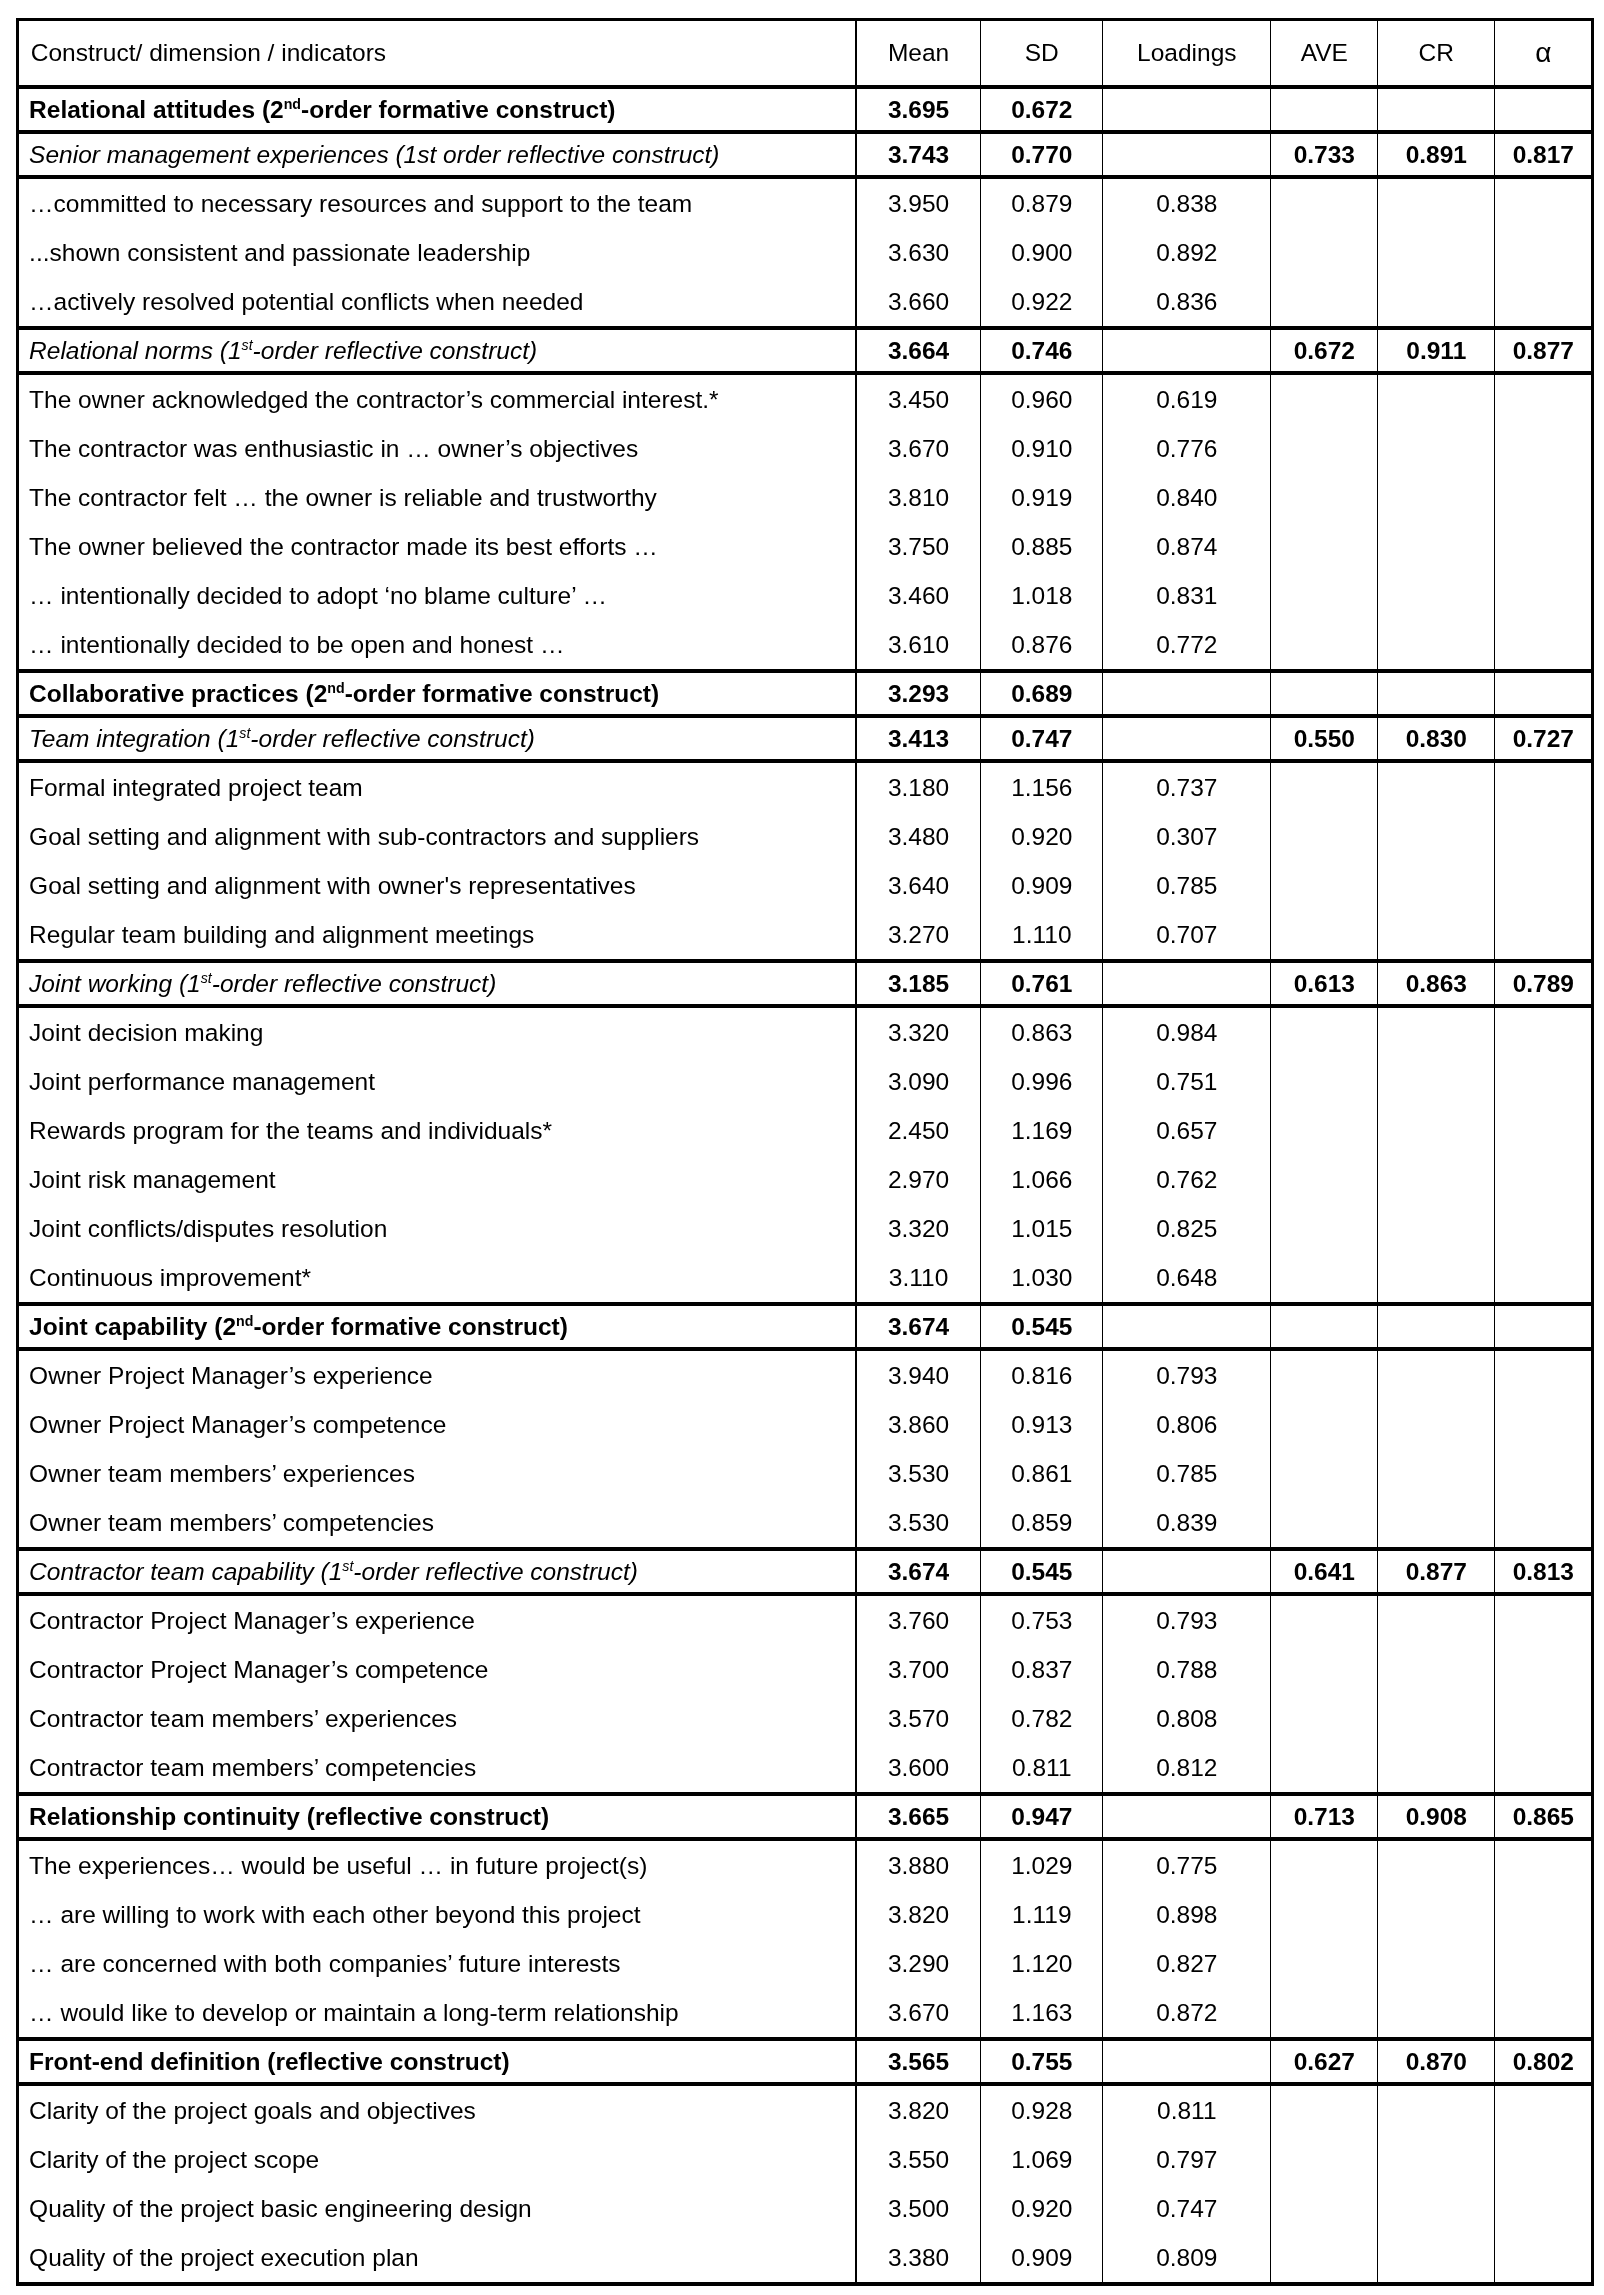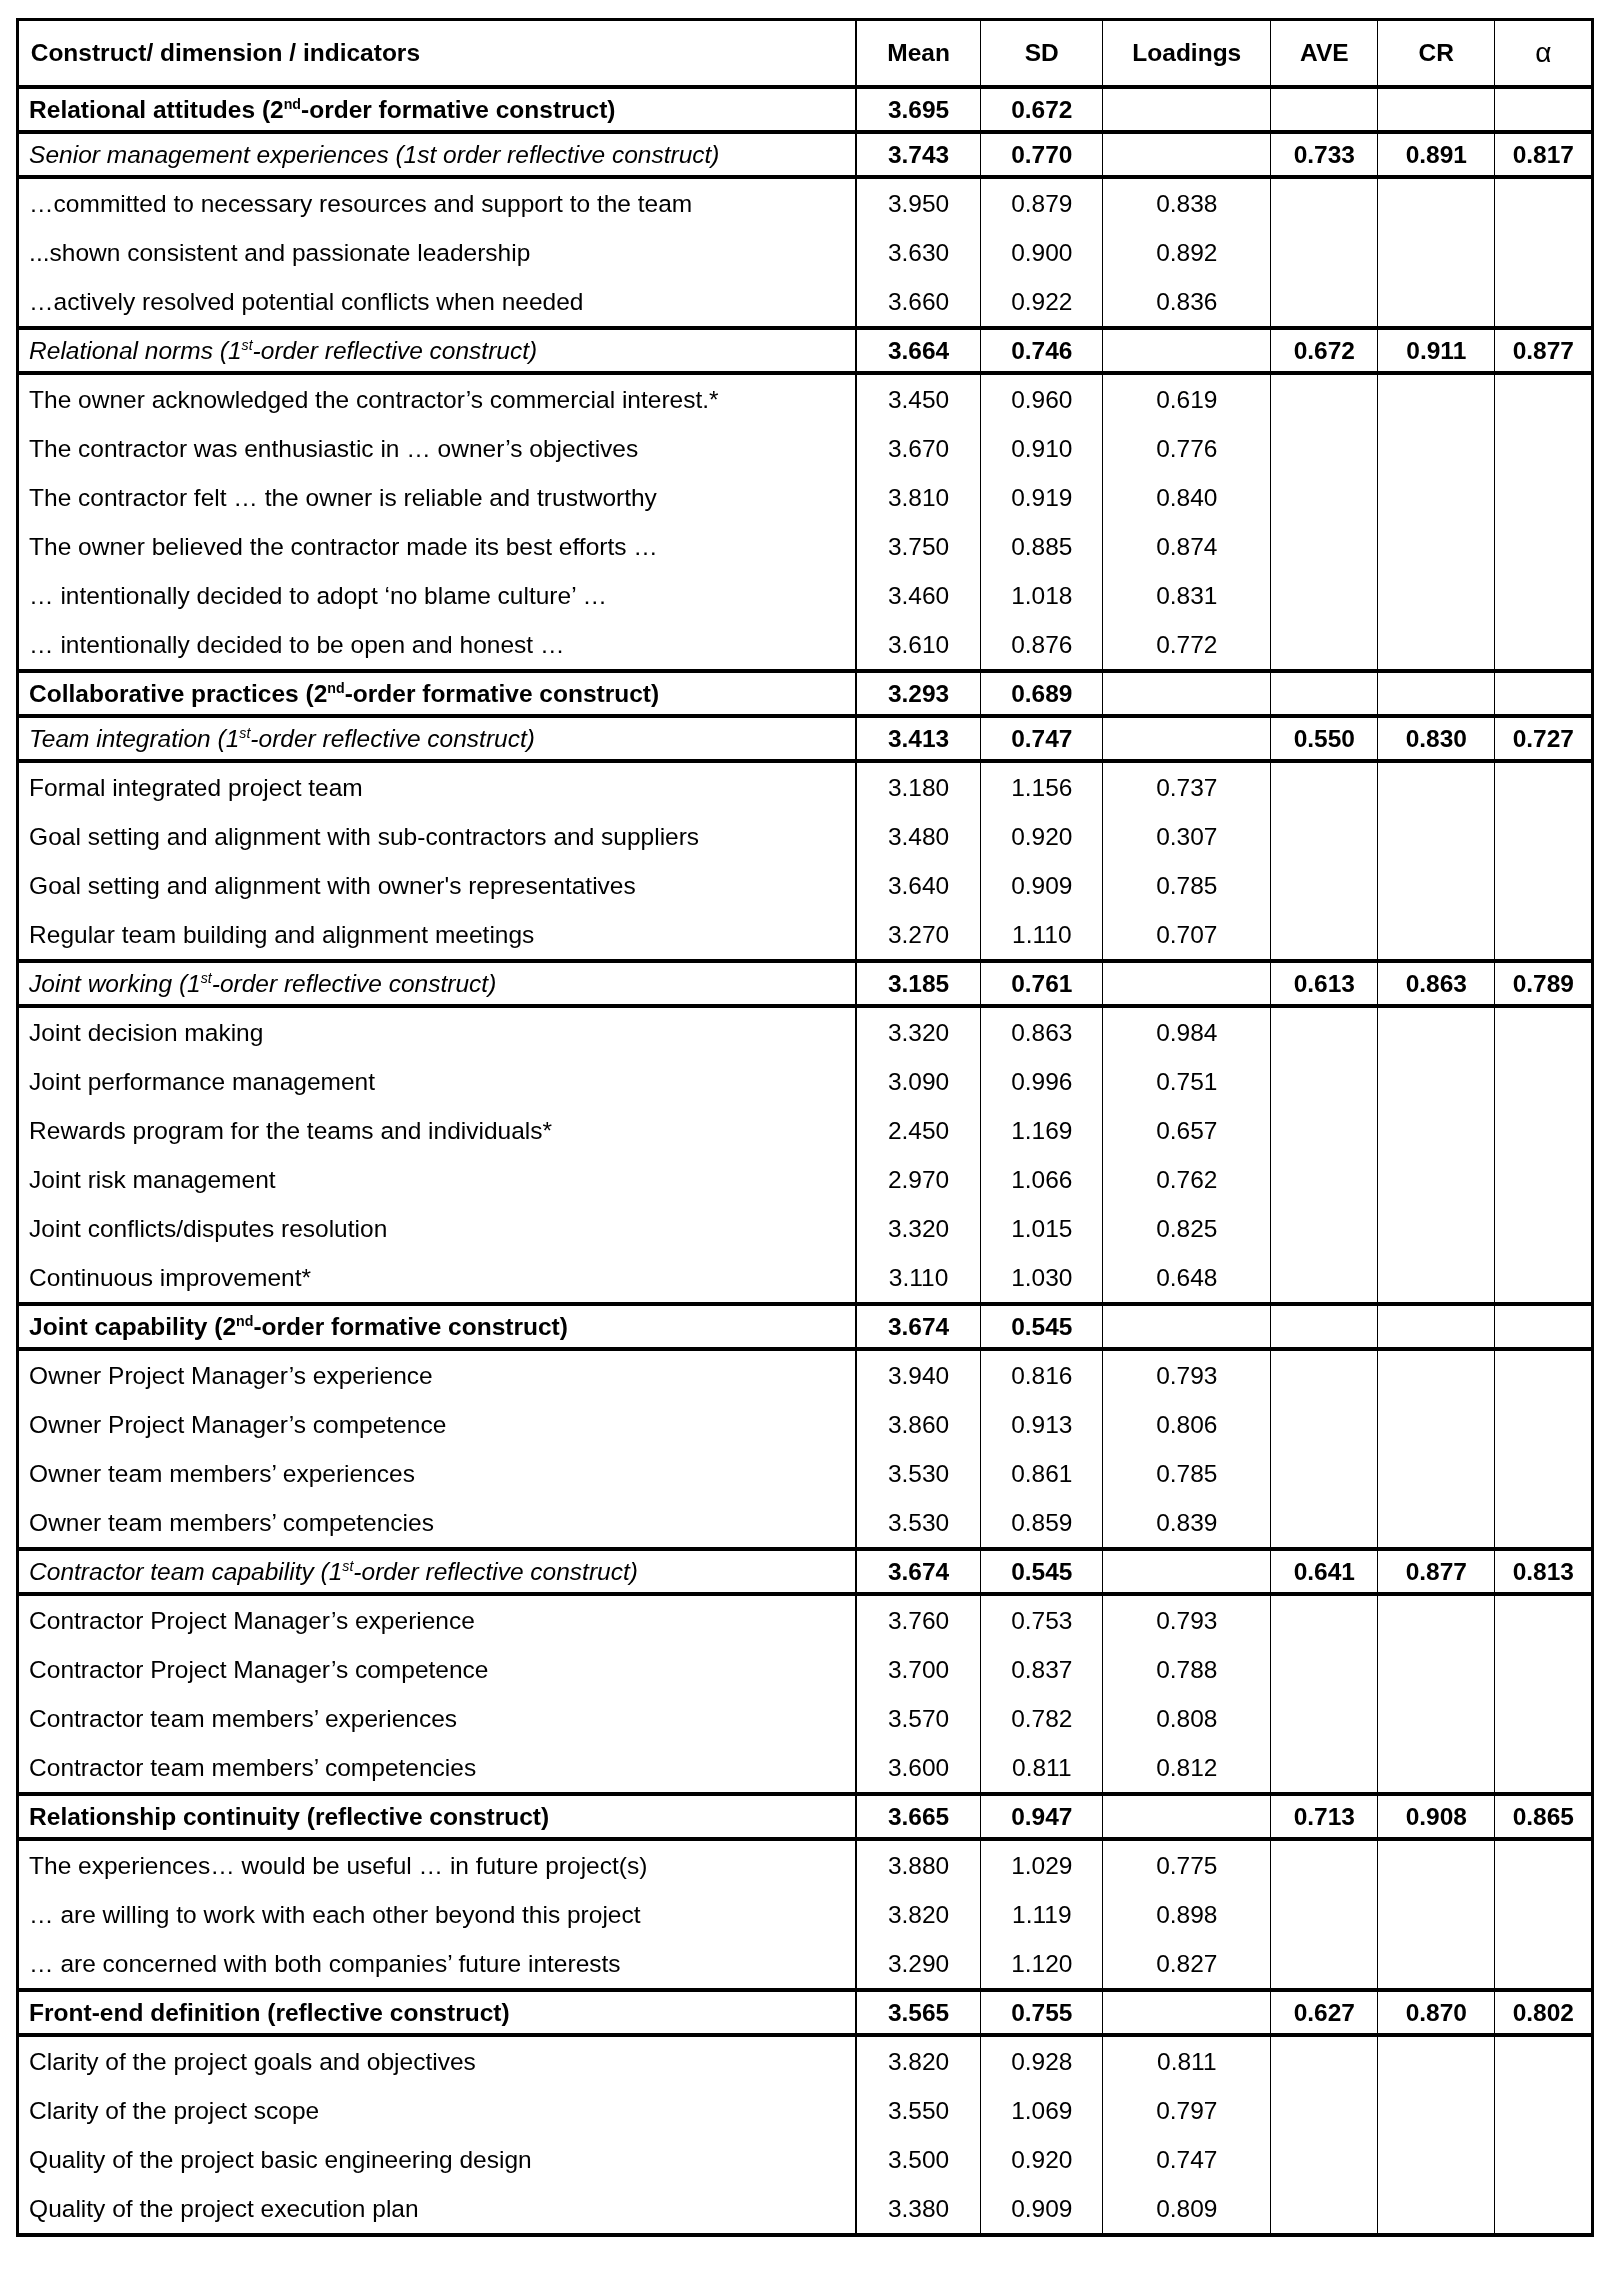--- a/index.html
+++ b/index.html
@@ -32,21 +32,21 @@
     white-space: nowrap;
   }
   .model-table th:first-child, .model-table td:first-child { border-left: none; }
   
   .model-table th:nth-child(2), .model-table td:nth-child(2) { border-left-width: 2.4px; }
 
   
   .model-table thead th {
     height: 64px;
     border-bottom: 4.1px solid #000000;
-    font-weight: bold;
+    font-weight: normal;
     font-size: 24.5px;
     text-align: center;
   }
   .model-table thead th.label-col {
     text-align: left;
     padding-left: 11.4px;
   }
   .model-table thead th.alpha-head {
     font-weight: normal;
     font-size: 28px;
@@ -450,20 +450,29 @@
         </tr>
         <tr class="indicator">
           <td class="label">… are concerned with both companies’ future interests</td>
           <td class="num">3.290</td>
           <td class="num">1.120</td>
           <td class="num">0.827</td>
           <td class="num"></td>
           <td class="num"></td>
           <td class="num"></td>
         </tr>
+        <tr class="indicator">
+          <td class="label">… would like to develop or maintain a long-term relationship</td>
+          <td class="num">3.670</td>
+          <td class="num">1.163</td>
+          <td class="num">0.872</td>
+          <td class="num"></td>
+          <td class="num"></td>
+          <td class="num"></td>
+        </tr>
         <tr class="section">
           <td class="label">Front-end definition (reflective construct)</td>
           <td class="num">3.565</td>
           <td class="num">0.755</td>
           <td class="num"></td>
           <td class="num">0.627</td>
           <td class="num">0.870</td>
           <td class="num">0.802</td>
         </tr>
         <tr class="indicator">

